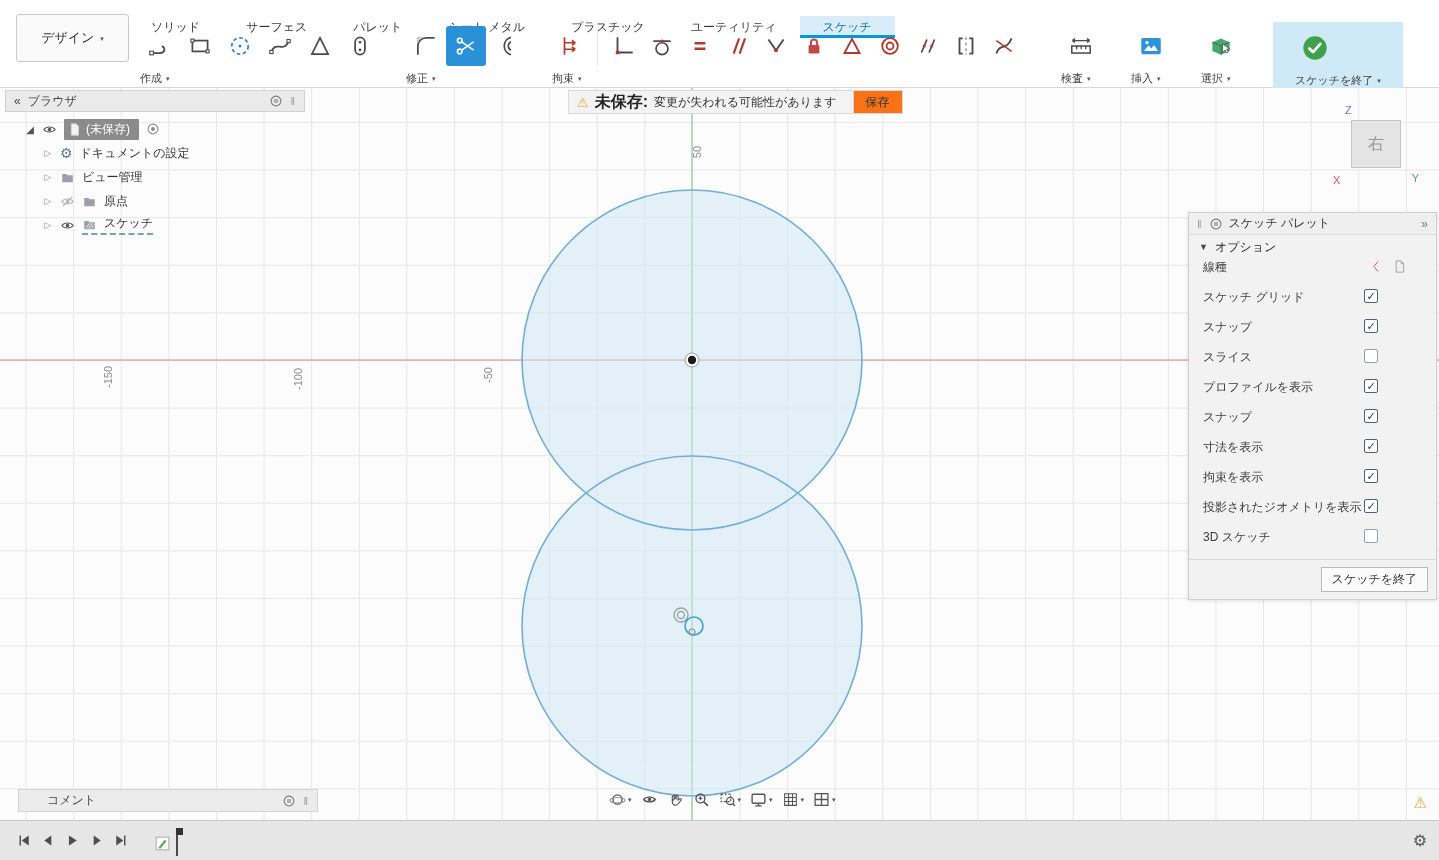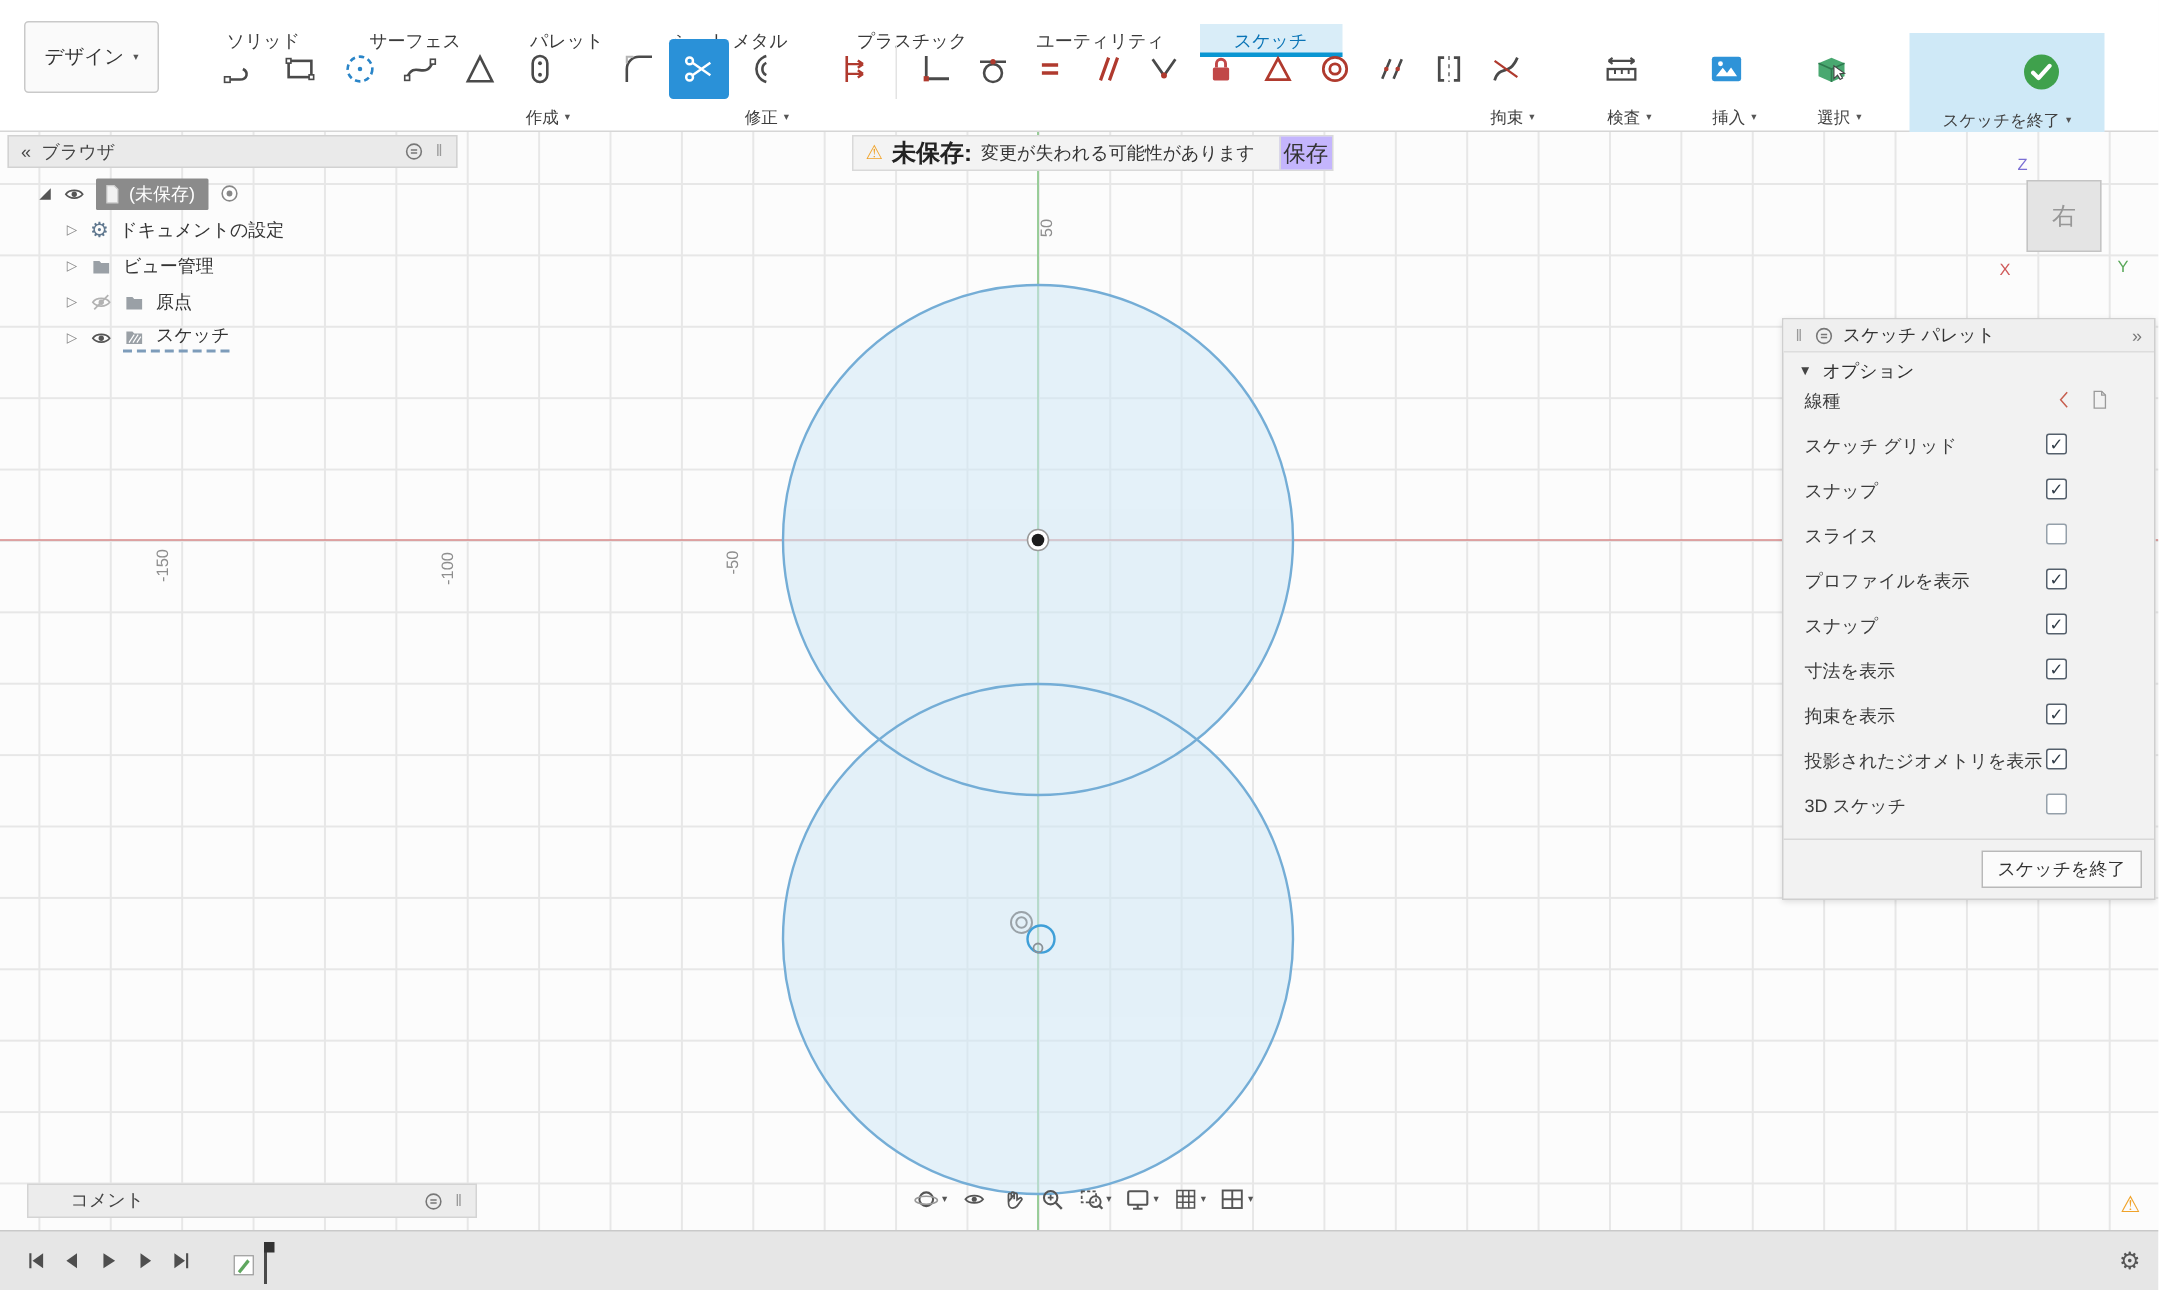--- a/index.html
+++ b/index.html
@@ -1,26 +1,26 @@
 <!DOCTYPE html>
 <html><head>
 <meta charset="utf-8">
 <style>
   *{box-sizing:border-box;margin:0;padding:0}
   html,body{width:1439px;height:860px;overflow:hidden}
   body{font-family:"Liberation Sans","DejaVu Sans",sans-serif;font-size:12px;color:#333;background:#fff;position:relative}
 
   
   #toolbar{position:absolute;top:0;left:0;right:0;height:88px;background:#fff;border-bottom:1px solid #d6d6d6;z-index:6}
-  #design-btn{position:absolute;top:14px;left:16px;width:90px;height:48px;border:1px solid #c9c9c9;border-radius:3px;background:#fafafa;display:flex;align-items:center;justify-content:center;gap:6px;font-size:13px;cursor:pointer}
+  #design-btn{position:absolute;top:14px;left:16px;width:113px;height:48px;border:1px solid #c9c9c9;border-radius:3px;background:#fafafa;display:flex;align-items:center;justify-content:center;gap:6px;font-size:13px;cursor:pointer}
   #tabs{position:absolute;top:16px;left:128px;height:22px;display:flex}
   .tab{padding:0 23px;display:flex;align-items:center;font-size:12px;color:#3a3a3a;cursor:pointer;white-space:nowrap}
   .tab.active{background:#d9edf8;color:#0a74b6;box-shadow:inset 0 -3px 0 #0a96d2}
   #groups{position:absolute;top:22px;left:128px;right:0;height:66px;display:flex;align-items:stretch}
-  .group{display:flex;flex-direction:column;align-items:flex-end;padding:2px 6px 0}
+  .group{display:flex;flex-direction:column;align-items:flex-start;padding:2px 6px 0}
   .gicons{display:flex;align-items:center;height:44px}
   .glabel{font-size:11px;color:#3f3f3f;margin-top:3px;display:flex;gap:4px;align-items:center;cursor:pointer;white-space:nowrap}
   .caret{font-size:7px;color:#555;line-height:1}
   .ticon{width:40px;height:40px;display:flex;align-items:center;justify-content:center;cursor:pointer;border-radius:3px}
   .ticon.small{width:38px}
   .ticon.active{background:#2a91d8}
   .tool-sep{width:1px;height:36px;background:#e3e3e3;margin:4px 7px 0}
   .group.finish{background:#cfe9f7;padding:4px 22px 0;margin-left:26px}
   .mg14{margin-left:14px}.mg26{margin-left:26px}.mg18{margin-left:18px}
 
@@ -29,21 +29,21 @@
     background-image:linear-gradient(to right,#e7e7e7 1px,transparent 1px),linear-gradient(to bottom,#e7e7e7 1px,transparent 1px);
     background-size:47.6px 47.6px;background-position:25.6px 34px;z-index:0}
   #overlay{position:absolute;top:0;left:0;width:1439px;height:860px;pointer-events:none;z-index:2}
   .axis-label{font-size:11px;fill:#8e8e8e}
 
   
   #unsaved-bar{position:absolute;top:90px;left:568px;height:24px;background:#f3f3f3;border:1px solid #d9d9d9;display:flex;align-items:center;gap:6px;padding:0 0 0 8px;z-index:5}
   #unsaved-bar .warn-ico{color:#f0a32a;font-size:13px}
   #unsaved-bar b{font-size:16px;color:#222}
   #unsaved-bar .msg{color:#333;padding-right:10px}
-  #save-btn{height:100%;border:none;border-left:1px solid #d9d9d9;background:#c4b5fd;padding:0 2px;font-size:15px;color:#333;cursor:pointer;font-family:inherit}
+  #save-btn{height:100%;border:none;border-left:1px solid #d9d9d9;background:#f97316;padding:0 12px;font-size:12px;color:#333;cursor:pointer;font-family:inherit}
 
   
   #browser{position:absolute;top:90px;left:5px;width:300px;z-index:4}
   #browser-header{height:22px;background:#eaeaea;border:1px solid #d2d2d2;display:flex;align-items:center;gap:7px;padding:0 8px;color:#444}
   .spacer{flex:1}
   .grip{color:#9a9a9a;font-size:11px;letter-spacing:1px}
   .tree{margin-top:5px}
   .trow{display:flex;align-items:center;height:24px;gap:7px;cursor:pointer}
   .trow .expander{color:#8a8a8a;font-size:9px;width:10px;text-align:center}
   .trow .exp-open{color:#555;font-size:10px}

